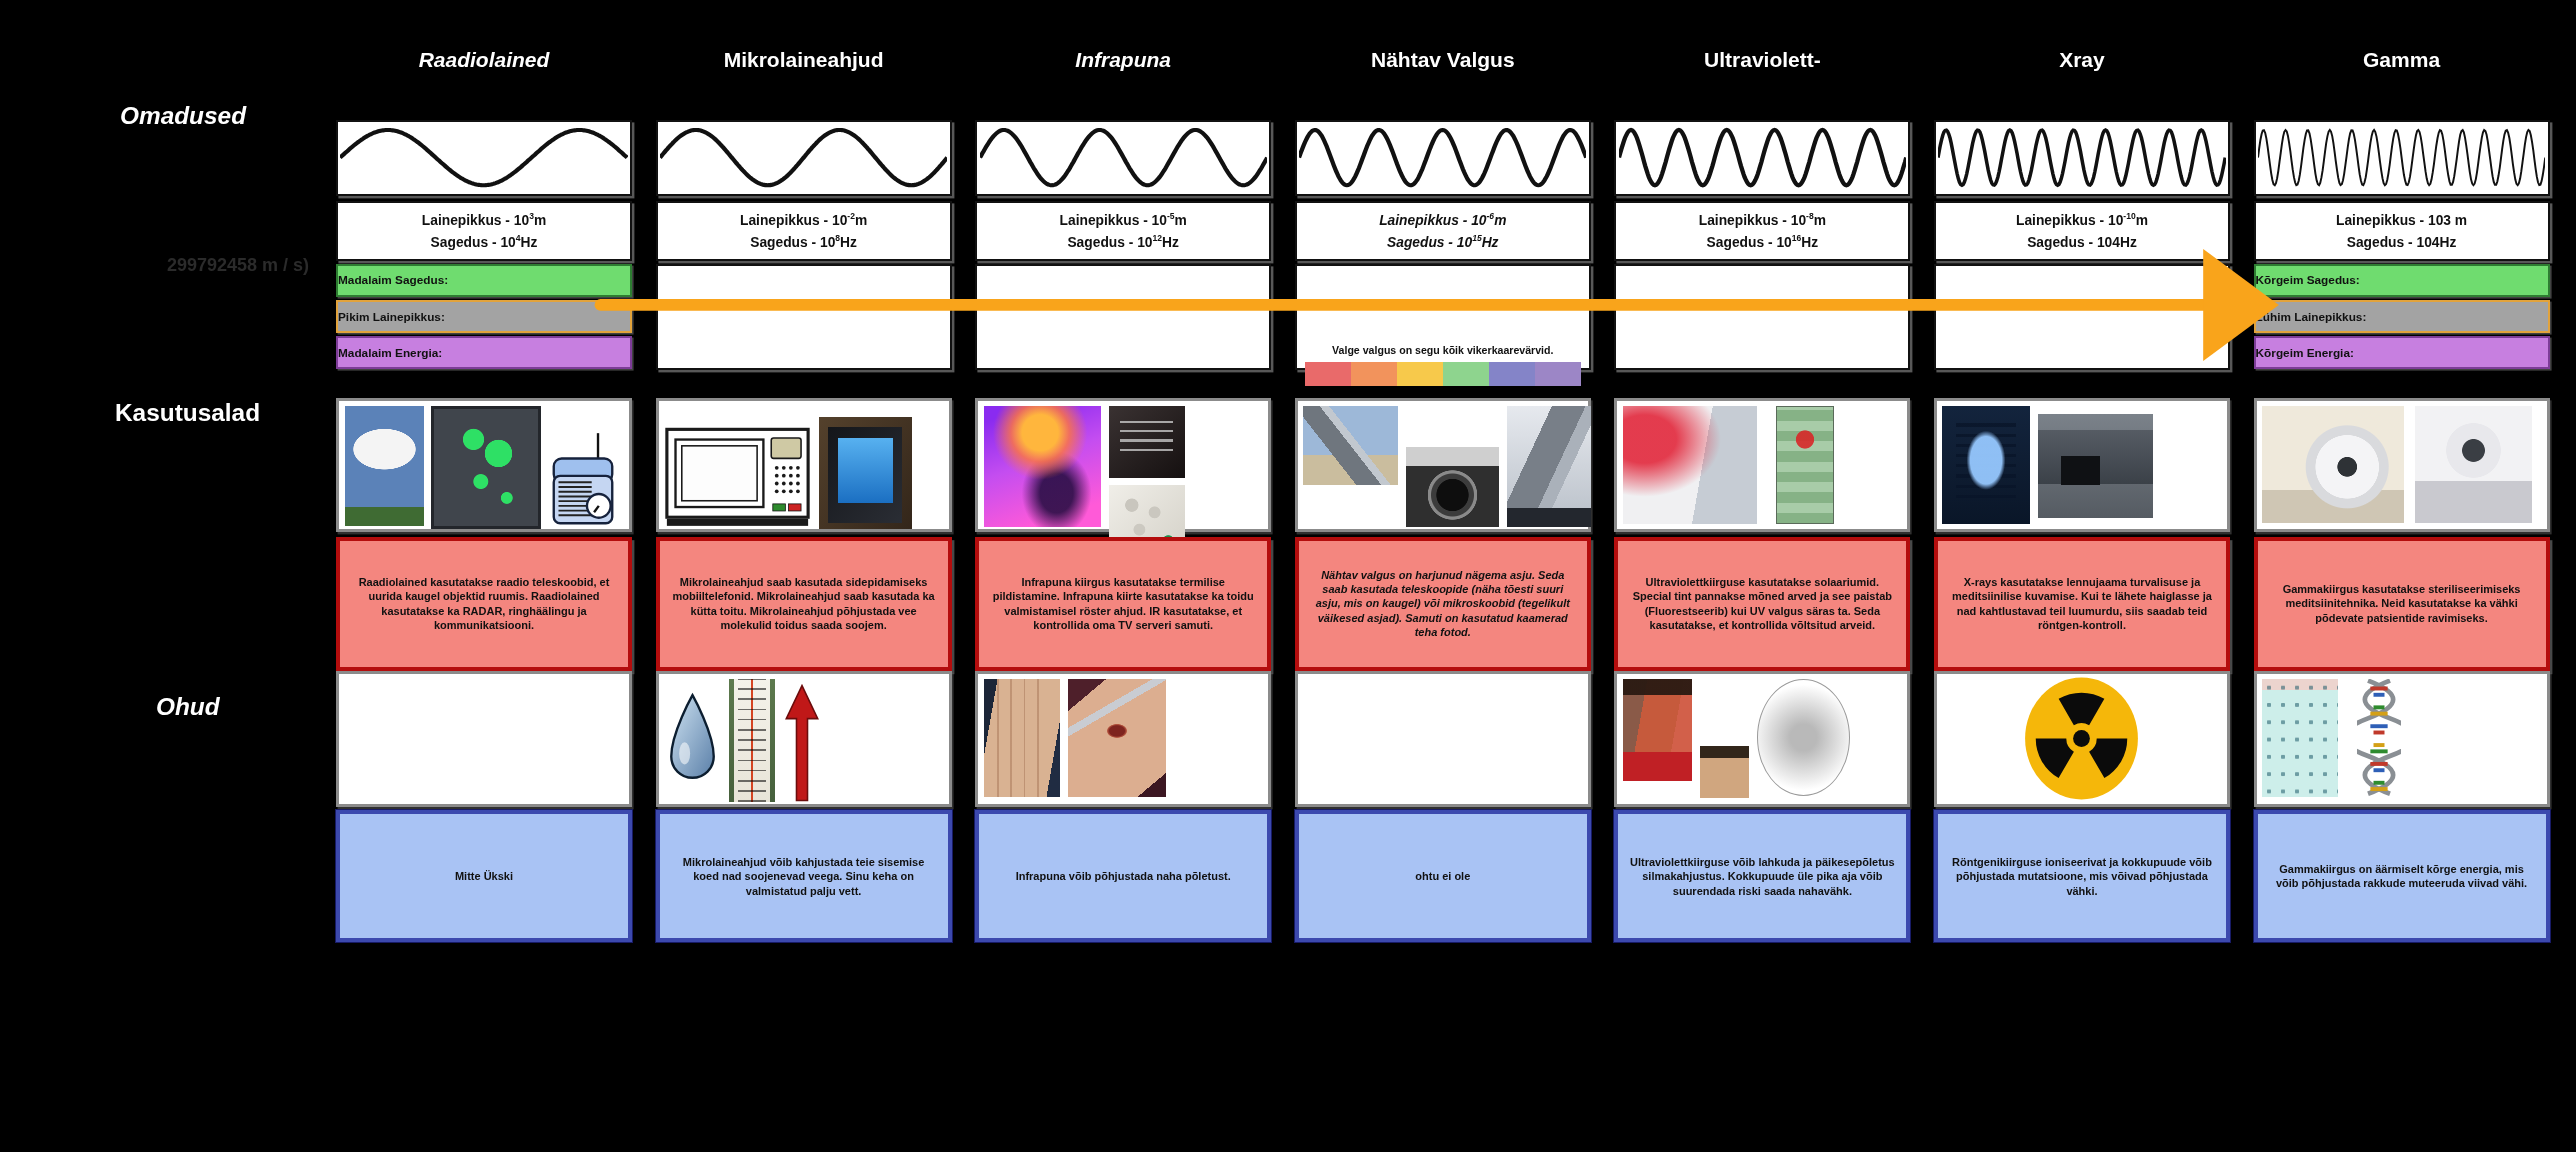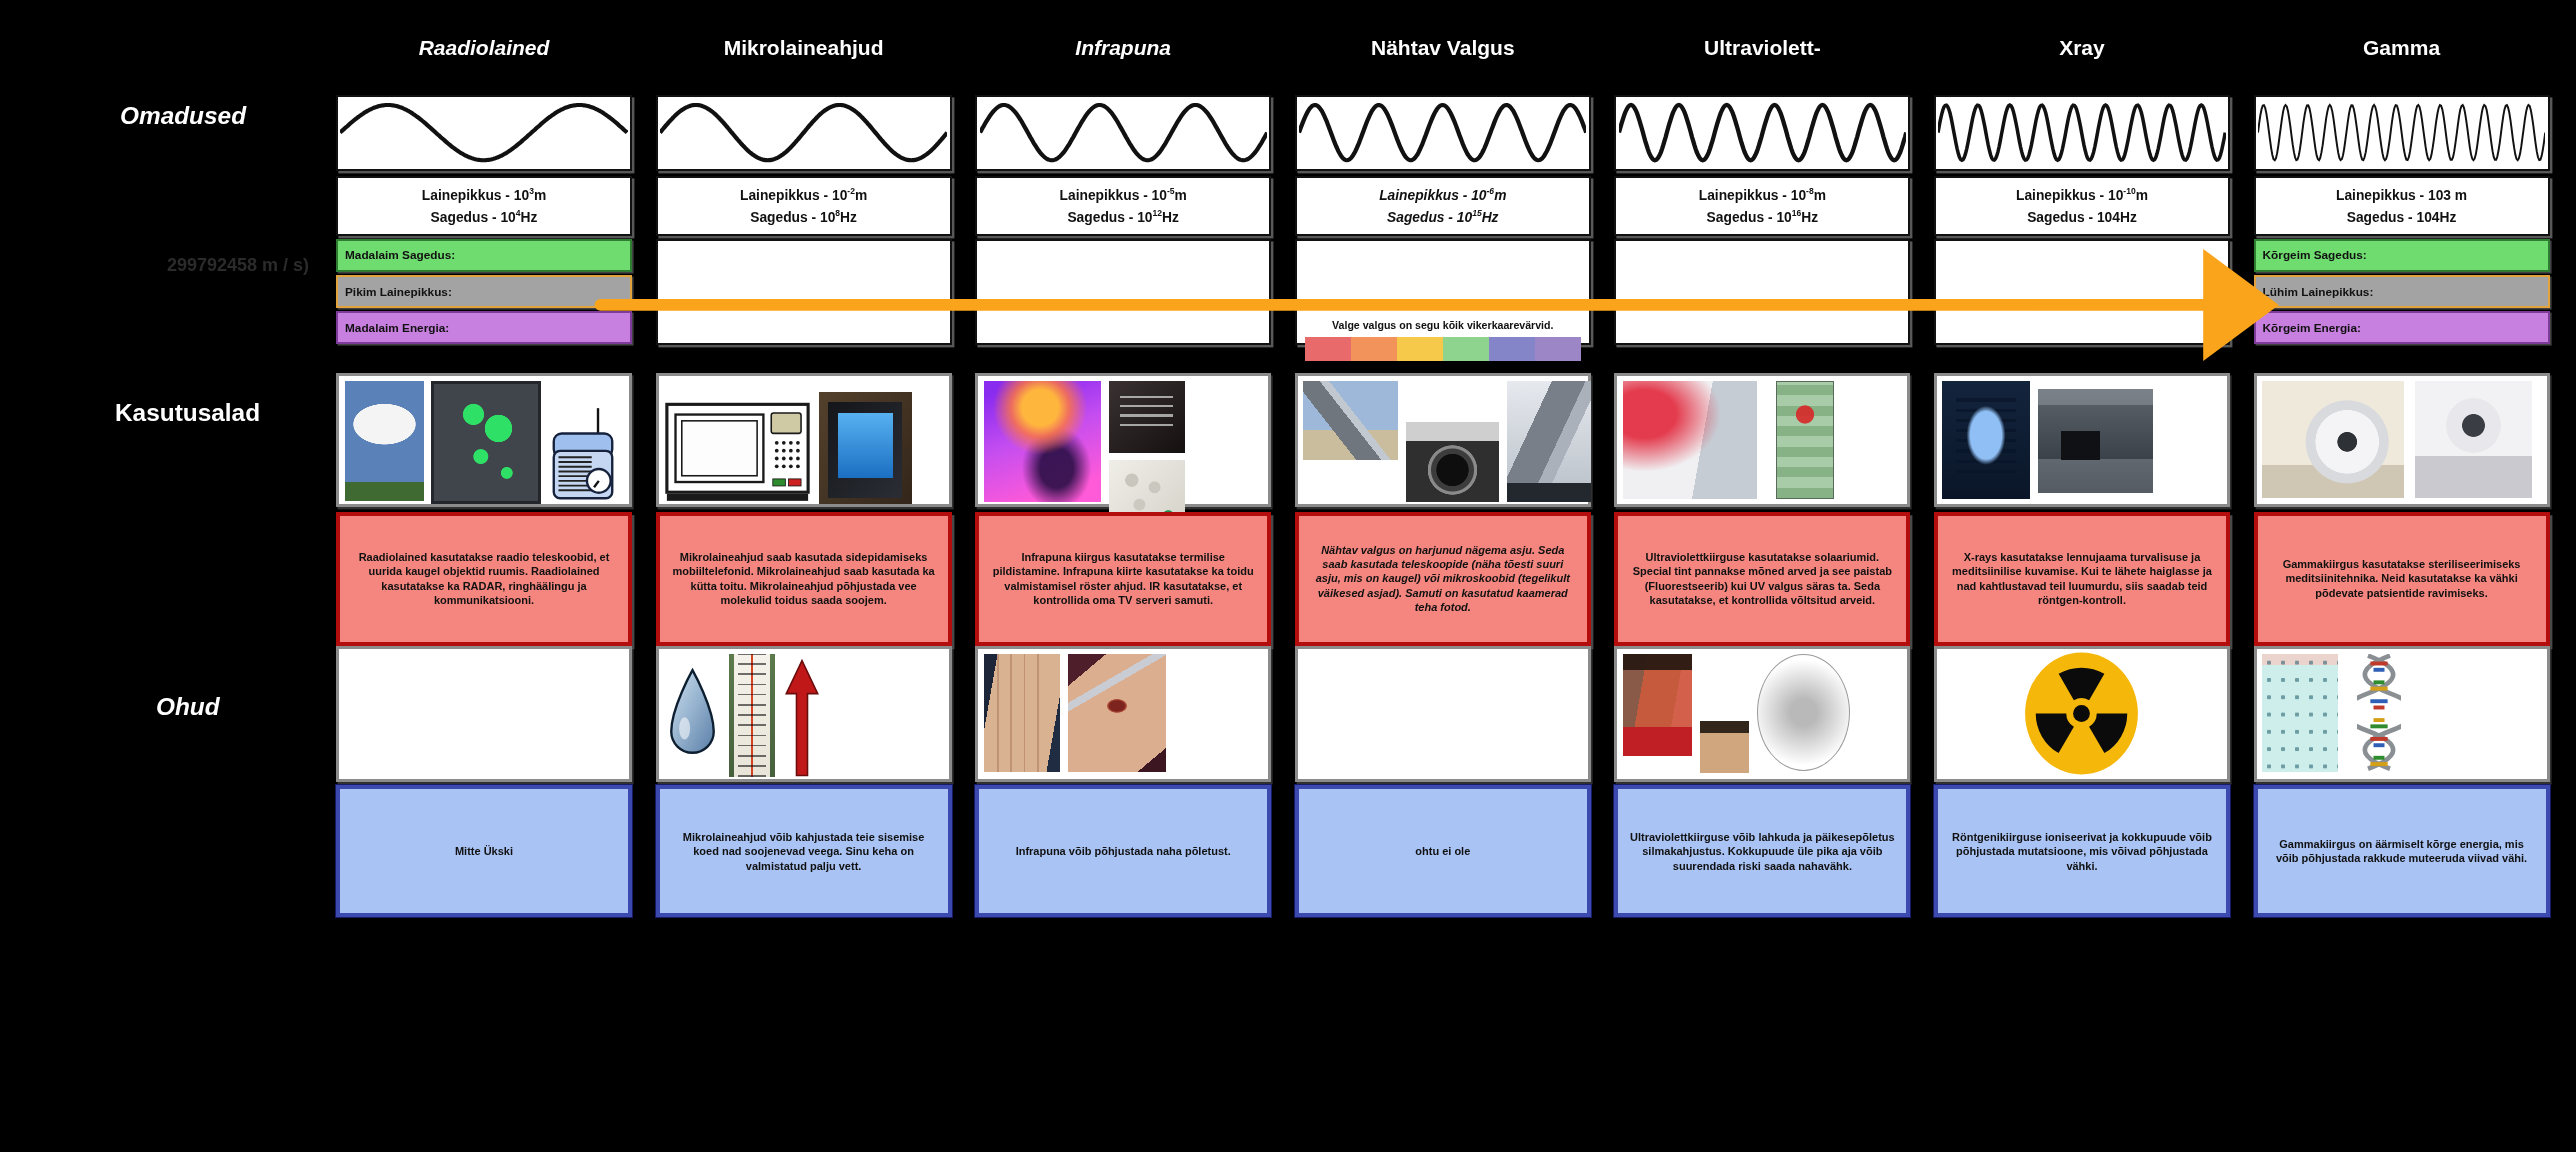--- a/index.html
+++ b/index.html
@@ -10,33 +10,33 @@
   
   .row-label{position:absolute;color:#fff;font-weight:bold;font-size:24.4px;white-space:nowrap;}
   .lbl-omadused{left:120px;top:102px;font-style:italic;}
   .lbl-kasutusalad{left:115px;top:399px;}
   .lbl-ohud{left:156px;top:693px;font-style:italic;}
   .speed-note{position:absolute;left:167px;top:255px;color:#2b2b2b;font-weight:bold;font-size:18px;}
 
   
   .columns{position:absolute;left:336px;top:0;display:flex;gap:23.6px;}
   .col{width:296px;display:flex;flex-direction:column;}
-  .col-title{height:95px;display:flex;align-items:center;justify-content:center;color:#fff;
+  .col-title{height:120px;display:flex;align-items:center;justify-content:center;color:#fff;
              font-weight:bold;font-size:21px;}
   .italic{font-style:italic;}
 
   .wbox{background:#fff;border:2.4px solid #111;box-shadow:2.4px 2.4px 0 rgba(135,135,135,.65);}
   .wavebox{height:76px;margin-bottom:4.7px;padding:2.4px;}
   .wave{width:100%;height:100%;display:block;}
   .propsbox{height:60px;margin-bottom:3.2px;display:flex;flex-direction:column;justify-content:center;
             gap:5.5px;text-align:center;font-weight:bold;font-size:13.8px;color:#111;}
   .propsbox sup{font-size:0.62em;}
 
   .extra{height:106px;margin-bottom:28px;display:flex;flex-direction:column;gap:3.2px;}
-  .tag{height:33px;display:flex;align-items:center;padding-left:7px;font-weight:bold;font-size:11.8px;color:#111;
+  .tag{height:33px;display:flex;align-items:center;font-weight:bold;font-size:11.8px;color:#111;
        box-shadow:1.6px 1.6px 0 rgba(120,120,120,.55);}
   .tag.green{background:#6FDC6F;border:2.4px solid #2E7D32;}
   .tag.yellow{background:#a3a3a3;border:2.4px solid #E2A33C;}
   .tag.purple{background:#C77FE0;border:2.4px solid #7D3C98;}
   .extra-box{height:106px;}
   .vl-note{margin-top:78px;text-align:center;font-weight:bold;font-size:10.6px;color:#111;}
   .rainbow{display:flex;height:23.6px;margin:6.3px 7.9px 0 7.9px;}
   .rainbow span{flex:1;}
 
   .imgbox{height:134px;margin-bottom:4.7px;border:3.2px solid #8b8b8b;box-shadow:1.6px 2.4px 0 rgba(95,95,95,.5);

